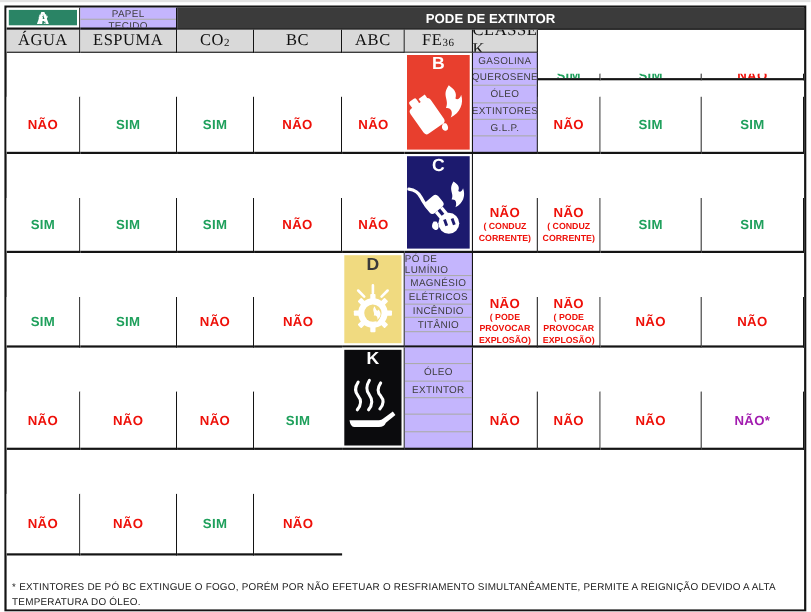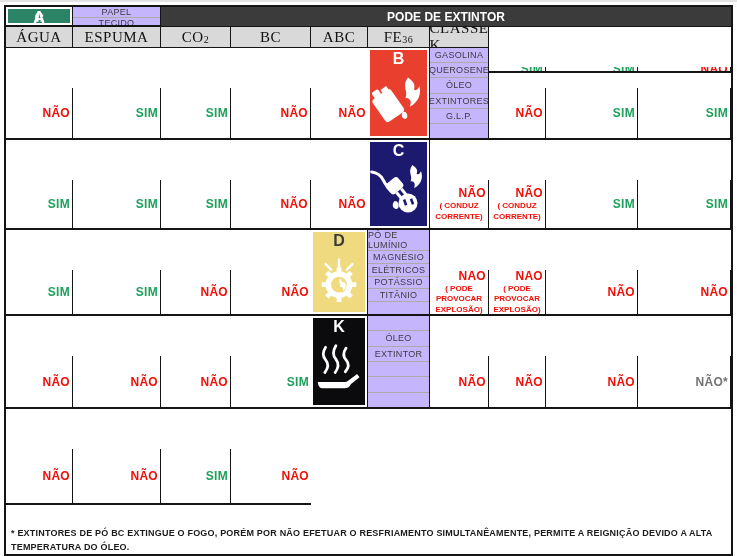--- a/index.html
+++ b/index.html
@@ -22,25 +22,25 @@
   .col-hdr .sub{font-size:10px;align-self:flex-end;padding-bottom:2px;}
   .thick{border-bottom-width:2px;}
   .icon-cell{padding:2px;background:#fff;}
   .icon-box{width:100%;height:100%;position:relative;}
   .icon-box svg{position:absolute;inset:0;width:100%;height:100%;}
   .class-letter{position:absolute;top:0px;left:0;right:0;text-align:center;font-weight:bold;font-size:16px;line-height:18px;}
   .mat-cell{display:flex;flex-direction:column;background:#c4b5fd;}
   .mat{flex:1;border-bottom:1px solid #ababab;display:flex;align-items:center;justify-content:center;
     font-size:9px;color:#3d3d3d;letter-spacing:.3px;}
   .mat:last-child{border-bottom:none;}
-  .val-cell{display:flex;flex-direction:column;align-items:flex-end;justify-content:center;background:#fff;padding:2px;margin-top:40px;}
+  .val-cell{display:flex;flex-direction:column;align-items:center;justify-content:center;background:#fff;padding:2px;margin-top:40px;}
   .verdict{font-weight:bold;font-size:12px;letter-spacing:.3px;}
   .note{font-weight:bold;font-size:8px;text-align:center;line-height:1.3;margin-top:1px;}
   .footer{grid-column:1/11;border-right:none;border-bottom:none;padding:21px 5px 3px 5px;
-    font-size:9px;font-weight:bold;color:#1b1b1b;line-height:1.6;letter-spacing:.2px;}
+    font-size:9px;font-weight:normal;color:#1b1b1b;line-height:1.6;letter-spacing:.2px;}
 </style>
 </head>
 <body>
 
 <div class="page">
 <div class="table">
 
   <div class="cell hdr-dark tipo-hdr">PODE DE EXTINTOR</div>
 
   <div class="cell col-hdr">
@@ -230,21 +230,21 @@
         <path d="M33 50 c-5 7 2 9 -2 14 c4 -1 7 3 6 7 c6 -5 7 -12 1 -16 c0 3 -3 3 -5 -5 z" fill="#f0da80"></path>
         <path d="M35 52 c-4 5 1 7 -1 11 c3 -1 5 2 4 5 c5 -4 5 -9 1 -12 c0 2 -2 2 -4 -4 z" fill="#fff"></path>
       </svg>
       <span class="class-letter" style="color: rgb(58, 58, 58);">D</span>
     </div>
   </div>
   <div class="cell mat-cell thick">
     <div class="mat">PÓ DE LUMÍNIO</div>
     <div class="mat">MAGNÉSIO</div>
     <div class="mat">ELÉTRICOS</div>
-    <div class="mat">POTÁSSIO</div>
+    <div class="mat">INCÊNDIO</div>
     <div class="mat">TITÂNIO</div>
     <div class="mat"></div>
   </div>
   <div class="cell val-cell thick">
         <span class="verdict" style="color: rgb(238, 16, 9);">NÃO</span>
         <span class="note" style="color: rgb(238, 16, 9);">( PODE PROVOCAR EXPLOSÃO)</span>
       </div>
   <div class="cell val-cell thick">
         <span class="verdict" style="color: rgb(238, 16, 9);">NÃO</span>
         <span class="note" style="color: rgb(238, 16, 9);">( PODE PROVOCAR EXPLOSÃO)</span>
@@ -290,21 +290,21 @@
   <div class="cell val-cell thick">
         <span class="verdict" style="color: rgb(238, 16, 9);">NÃO</span>
       </div>
   <div class="cell val-cell thick">
         <span class="verdict" style="color: rgb(238, 16, 9);">NÃO</span>
       </div>
   <div class="cell val-cell thick">
         <span class="verdict" style="color: rgb(238, 16, 9);">NÃO</span>
       </div>
   <div class="cell val-cell thick">
-        <span class="verdict" style="color: #737373;">NÃO*</span>
+        <span class="verdict" style="color: #a21caf;">NÃO*</span>
       </div>
   <div class="cell val-cell thick">
         <span class="verdict" style="color: rgb(238, 16, 9);">NÃO</span>
       </div>
   <div class="cell val-cell thick">
         <span class="verdict" style="color: rgb(238, 16, 9);">NÃO</span>
       </div>
   <div class="cell val-cell thick">
         <span class="verdict" style="color: rgb(31, 160, 92);">SIM</span>
       </div>

